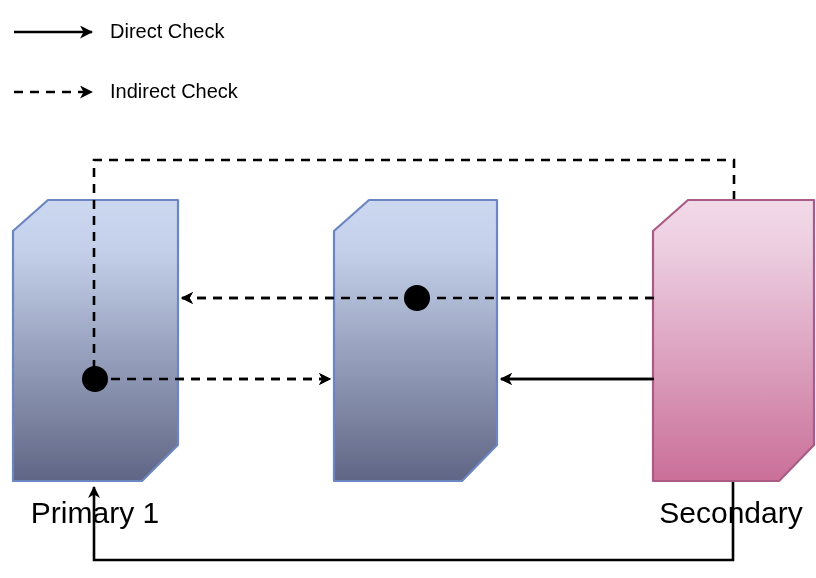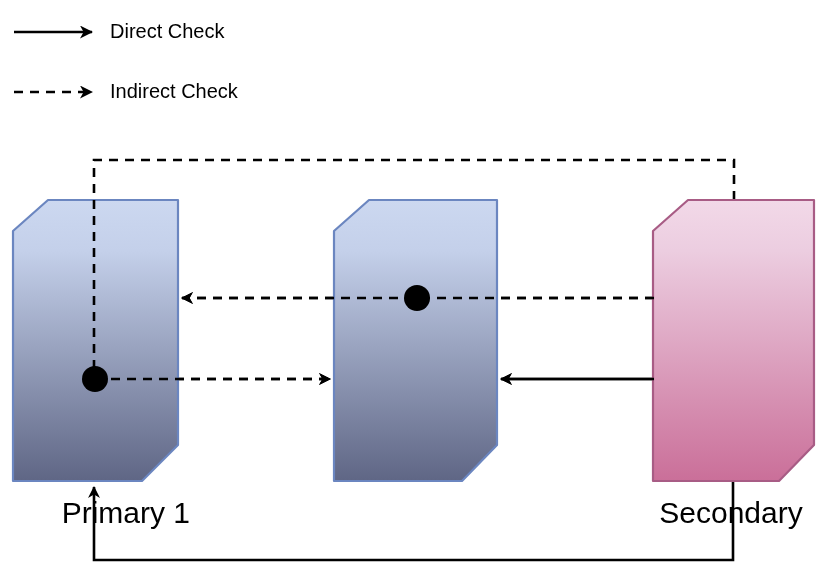--- a/index.html
+++ b/index.html
@@ -32,21 +32,21 @@
   #legend-direct-label { left: 110px; top: 20px; }
   #legend-indirect-label { left: 110px; top: 80px; }
   .node-label {
     position: absolute;
     font-family: "Liberation Sans", sans-serif;
     font-size: 30px;
     color: #000000;
     white-space: nowrap;
     text-align: center;
   }
-  #label-primary-1 { left: 0px;   top: 496px; width: 190px; text-align: right; }
+  #label-primary-1 { left: 0px;   top: 496px; width: 190px; }
   #label-primary-2 { left: 320px; top: 496px; width: 190px; }
   #label-secondary { left: 636px; top: 496px; width: 190px; }
 </style>
 </head>
 <body>
 
 <div id="canvas">
 
   <svg id="diagram-svg" viewBox="0 0 816 578">
     <defs>

